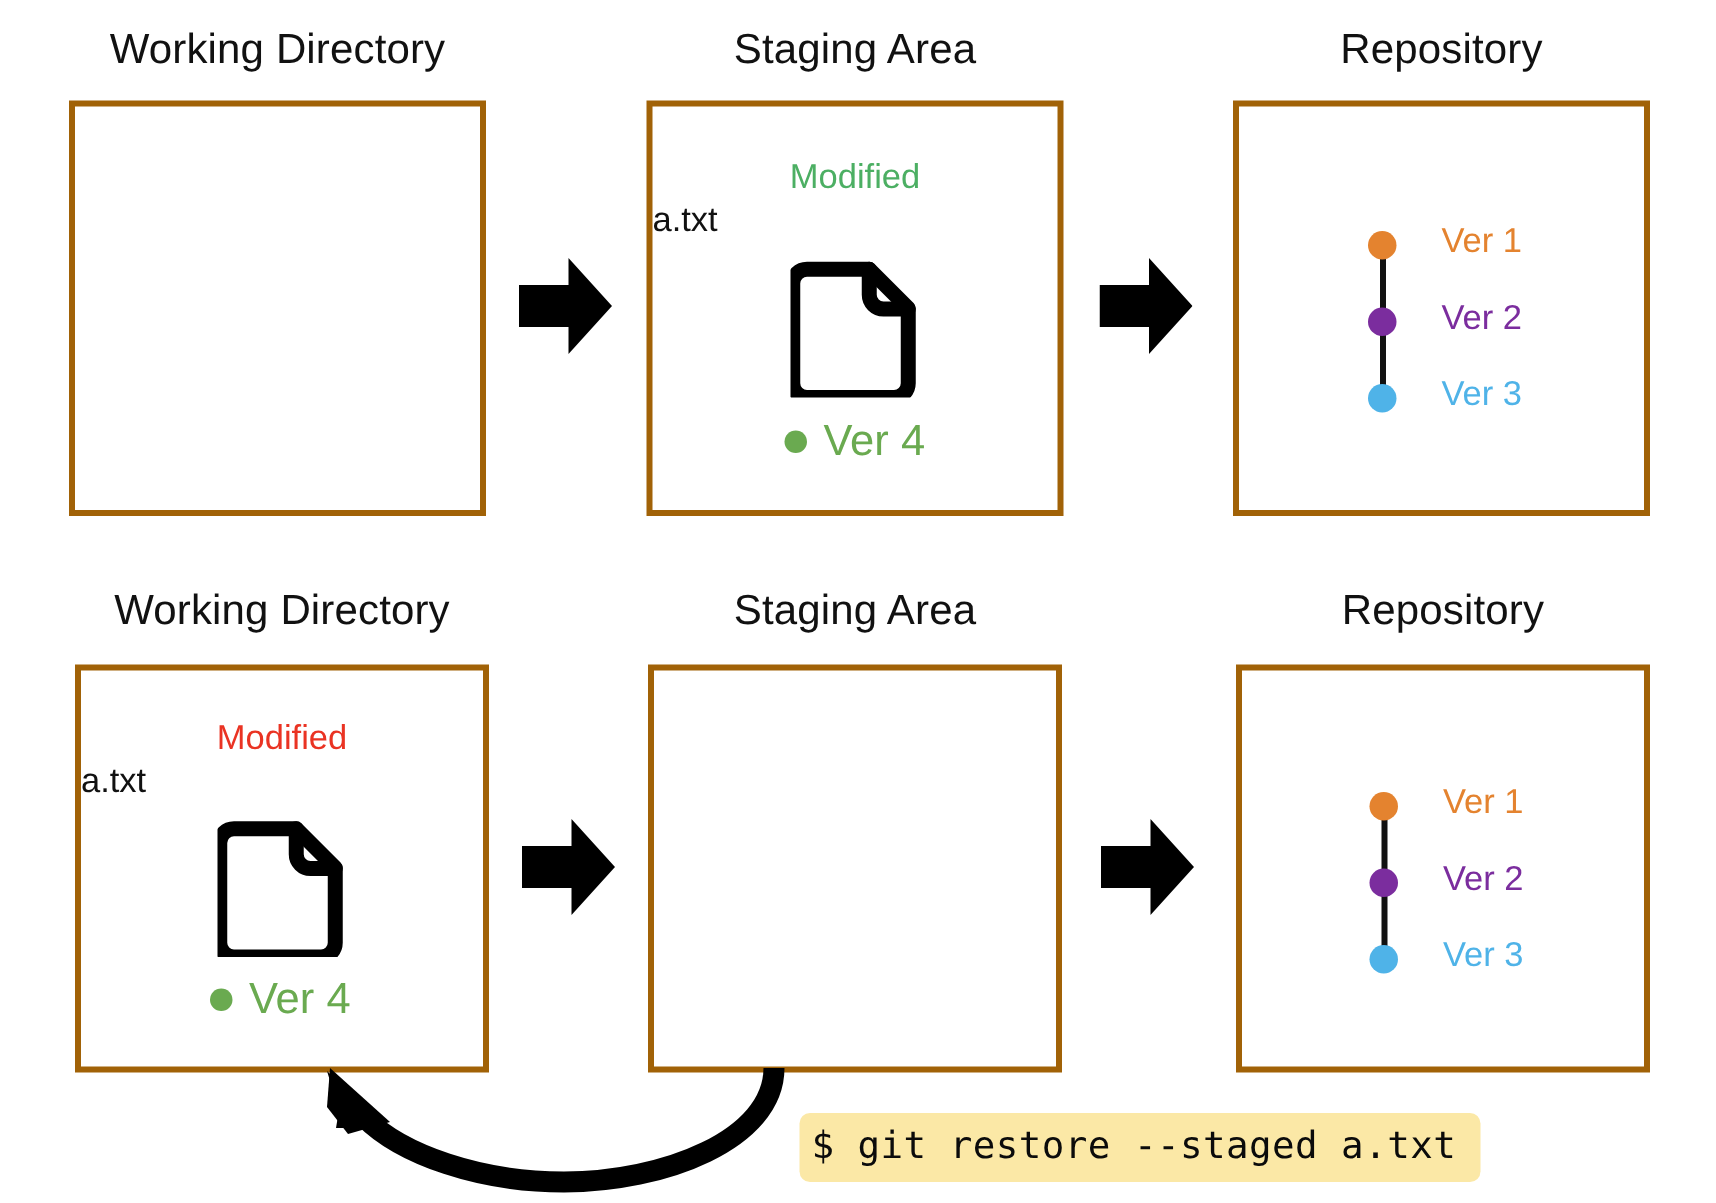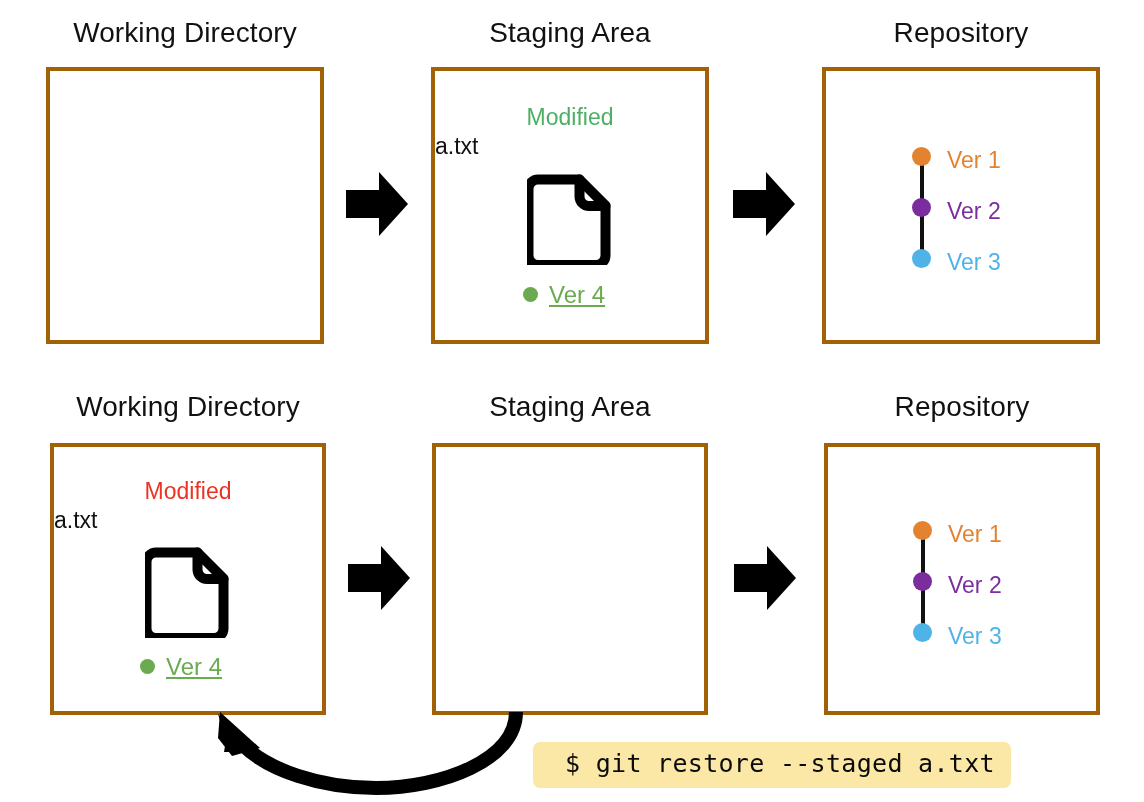--- a/index.html
+++ b/index.html
@@ -77,39 +77,38 @@
     gap: 11px;
     white-space: nowrap;
   }
   .ver-chip .dot {
     width: 15px;
     height: 15px;
     border-radius: 50%;
     flex: 0 0 auto;
   }
   .ver-chip .txt {
-    font-size: 24px;
+    font-size: 29px;
     line-height: 27px;
-    text-decoration: underline;
   }
 
   
   .commits {
     position: absolute;
   }
   .commit-spine {
     position: absolute;
     width: 4px;
     background: #111111;
   }
   .commit-row {
     position: absolute;
     display: flex;
-    align-items: flex-start;
-    gap: 16px;
+    align-items: flex-end;
+    gap: 30px;
     white-space: nowrap;
     left: 0;
   }
   .commit-row .cdot {
     width: 19px;
     height: 19px;
     border-radius: 50%;
     flex: 0 0 auto;
     position: relative;
     z-index: 2;
@@ -131,21 +130,21 @@
     top: 690px;
     width: 420px;
     height: 112px;
   }
 
   
   .cmd-pill {
     position: absolute;
     background: #fbe8a6;
     border-radius: 7px;
-    padding: 7px 16px 9px 32px;
+    padding: 7px 16px 9px 8px;
     font-family: "DejaVu Sans Mono", "Liberation Mono", monospace;
     font-size: 25px;
     line-height: 30px;
     color: #0b0b0b;
     white-space: nowrap;
     letter-spacing: 0.3px;
   }
 </style>
 </head>
 <body>

